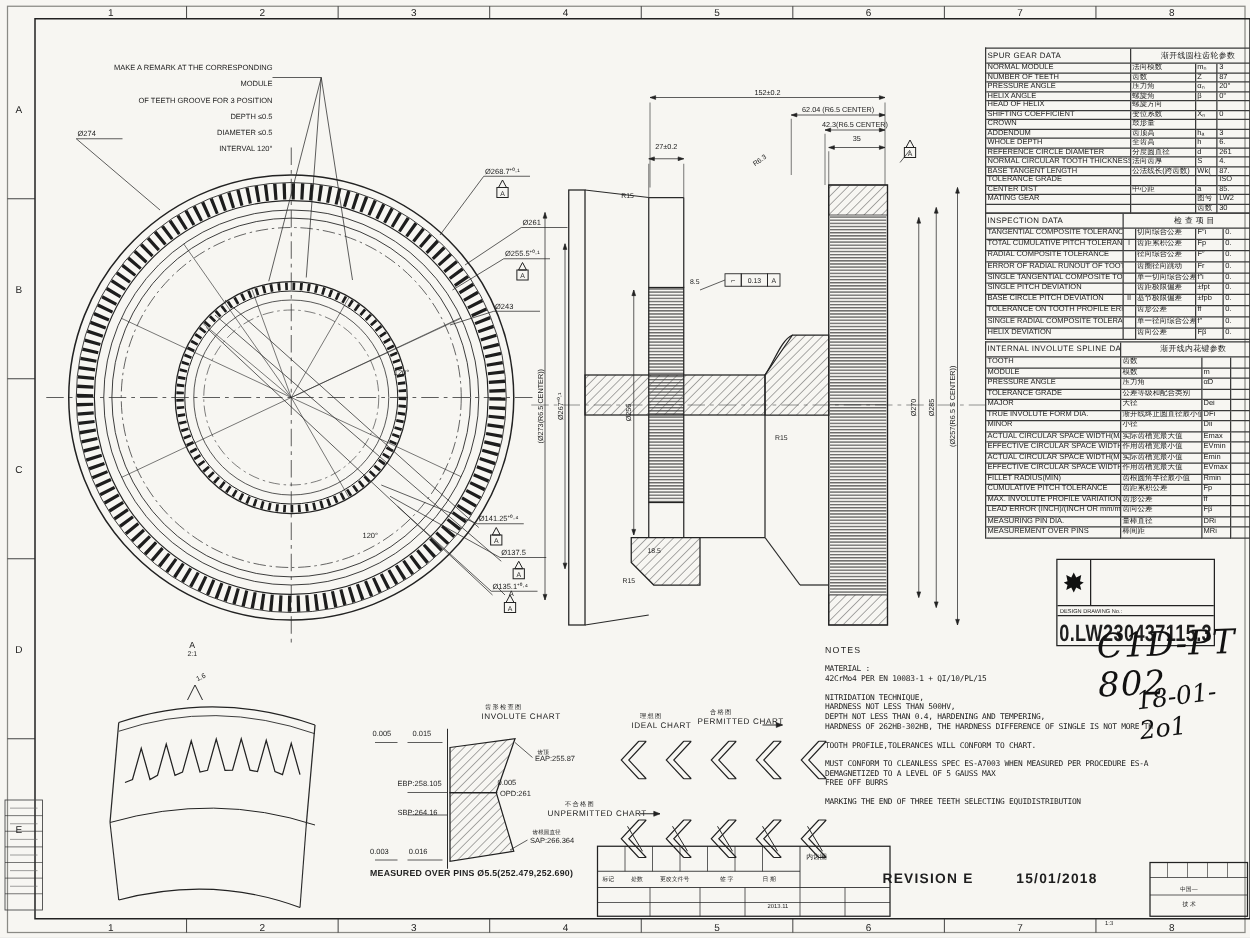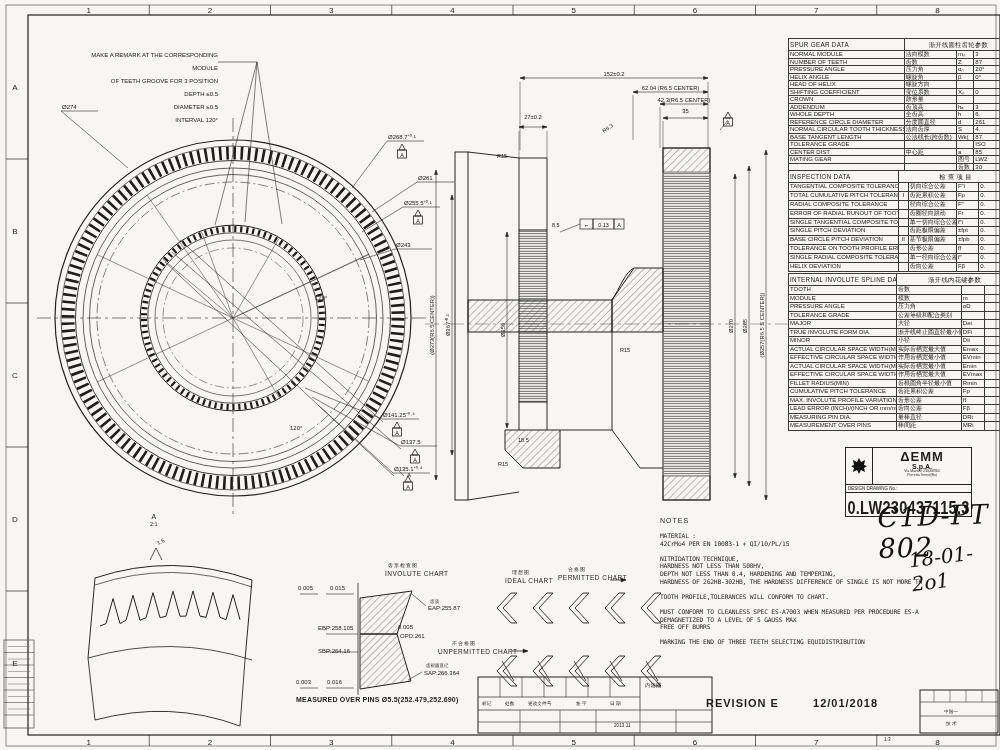--- a/index.html
+++ b/index.html
@@ -388,35 +388,29 @@
         <div>MUST CONFORM TO CLEANLESS SPEC ES-A7003 WHEN MEASURED PER PROCEDURE ES-A</div>
         <div>DEMAGNETIZED TO A LEVEL OF 5 GAUSS MAX</div>
         <div>FREE OFF BURRS</div>
         <div>&nbsp;</div>
         <div>MARKING THE END OF THREE TEETH SELECTING EQUIDISTRIBUTION</div>
       </div>
   </div>
 
   <div id="revision">
     <span>REVISION E</span>
-    <span>12/01/2018</span>
+    <span>15/01/2018</span>
   </div>
 
   <div id="titleblock">
     <div id="tb-top">
       <div id="tb-logo">
         <svg width="18" height="18" viewBox="0 0 18 18">
           <path d="M9,1 L11,5 L15,3 L14,8 L17,9 L14,11 L15,15 L11,13 L9,17 L7,13 L3,15 L4,11 L1,9 L4,8 L3,3 L7,5 Z" fill="#111"></path>
         </svg>
-      </div>
-      <div id="tb-co">
-        <div class="co1">ΔEMM</div>
-        <div class="co2">S.p.A.</div>
-        <div class="ad">Via Mazzini 230-68964</div>
-        <div class="ad">Porretta Terme(Bo)</div>
       </div>
     </div>
     <div id="tb-lab">DESIGN DRAWING No.:</div>
     <div id="tb-num">0.LW230437115.3</div>
   </div>
 
   <div id="hand1" class="hand">C1D-PT 802</div>
   <div id="hand2" class="hand">18-01-2o1</div>
 
   <div class="lbl inv-cn" style="left:388px;top:562px">齿形检查图</div>

